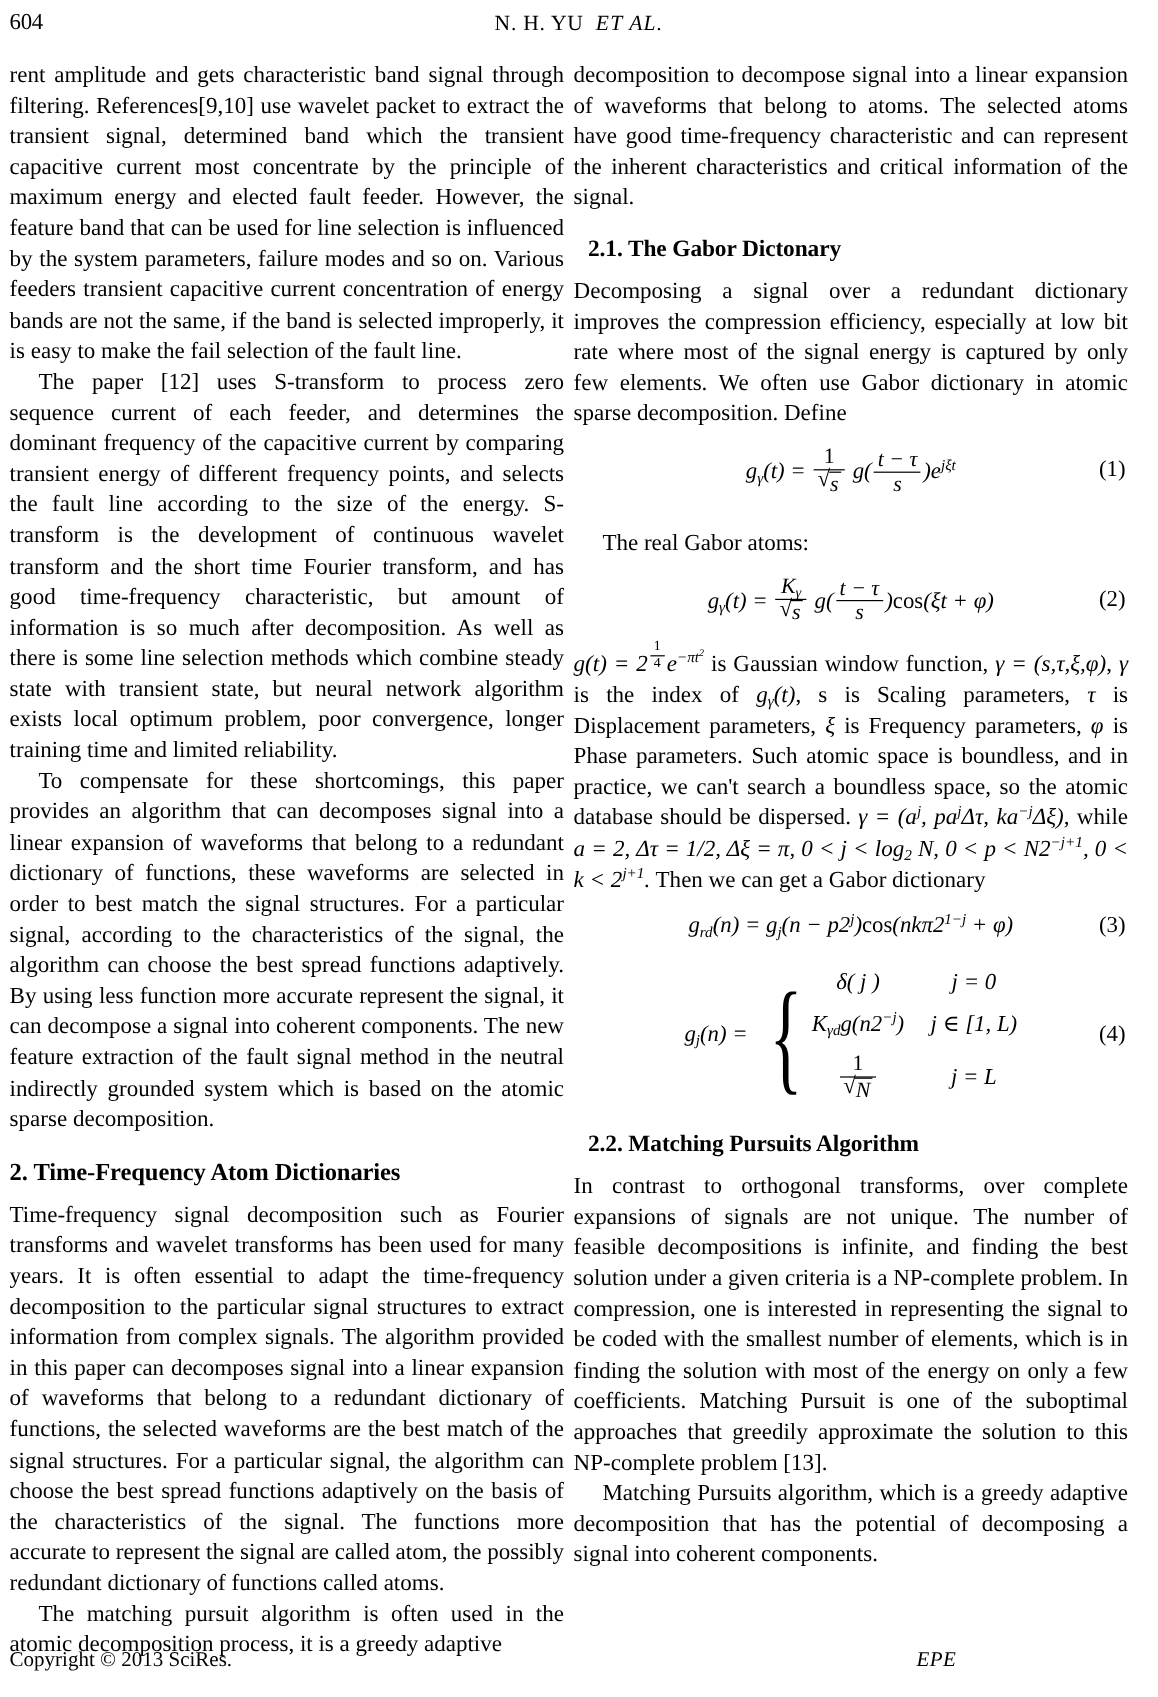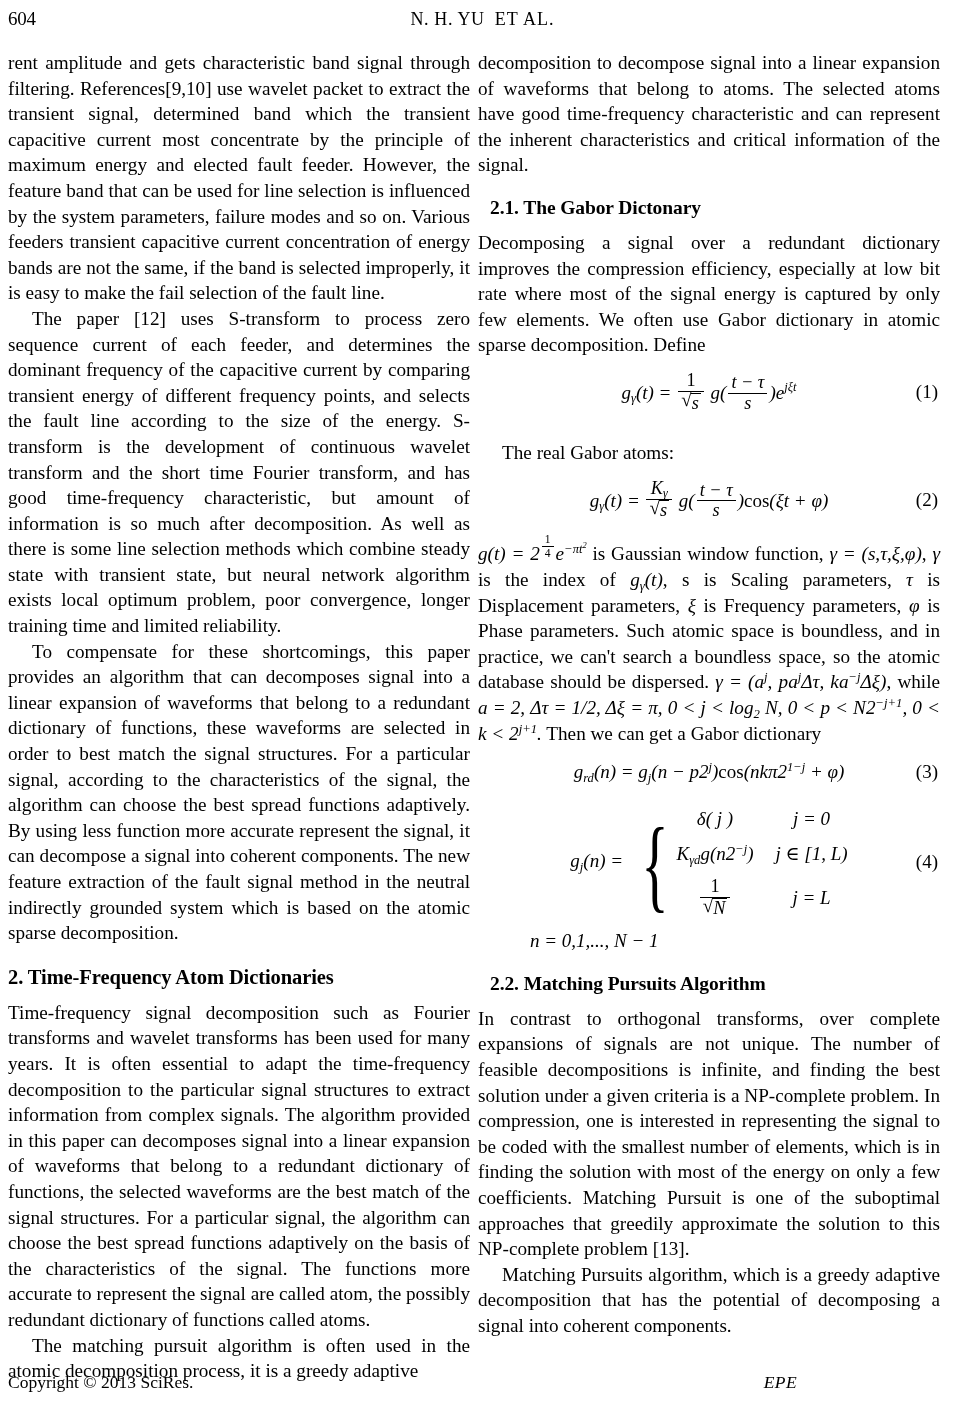--- a/index.html
+++ b/index.html
@@ -41,20 +41,21 @@
   .head-title {
     position: absolute;
     left: 0;
     top: 1px;
     width: 965px;
     text-align: center;
     font-size: 18px;
     letter-spacing: 0.6px;
   }
   .head-title .et-al {
+    font-style: italic;
     letter-spacing: 1px;
   }
 
   
   .col {
     position: absolute;
     top: 50px;
     width: 462px;
     font-size: 19.2px;
     line-height: 25.6px;
@@ -304,21 +305,20 @@
             <span class="row">
               <span class="c1"><span class="frac"><span class="num up">1</span><span class="den"><span class="sqrt"><span class="rad">N</span></span></span></span></span>
               <span class="c2">j = L</span>
             </span>
           </span>
         </span>
       </span>
       <span class="eq4-num">(4)</span>
     </div>
 
-    <p class="centered-line math">n = 0,1,..., N − 1</p>
 
     <h3 class="subsection">2.2. Matching Pursuits Algorithm</h3>
 
     <p>In contrast to orthogonal transforms, over complete expansions of signals are not unique. The number of feasible decompositions is infinite, and finding the best solution under a given criteria is a NP-complete problem. In compression, one is interested in representing the signal to be coded with the smallest number of elements, which is in finding the solution with most of the energy on only a few coefficients. Matching Pursuit is one of the suboptimal approaches that greedily approximate the solution to this NP-complete problem [13].</p>
     <p class="indent">Matching Pursuits algorithm, which is a greedy adaptive decomposition that has the potential of decomposing a signal into coherent components.</p>
 
   </div>
 
   <div class="footer">
     <span class="footer-left">Copyright © 2013 SciRes.</span>

